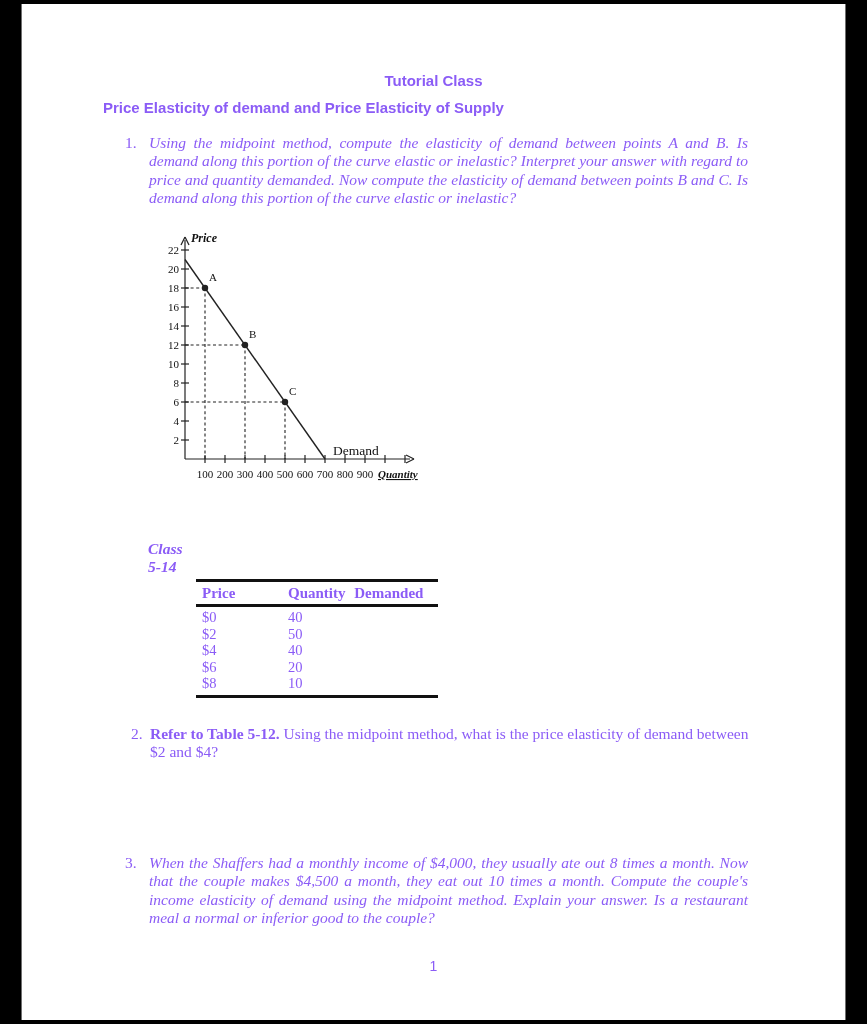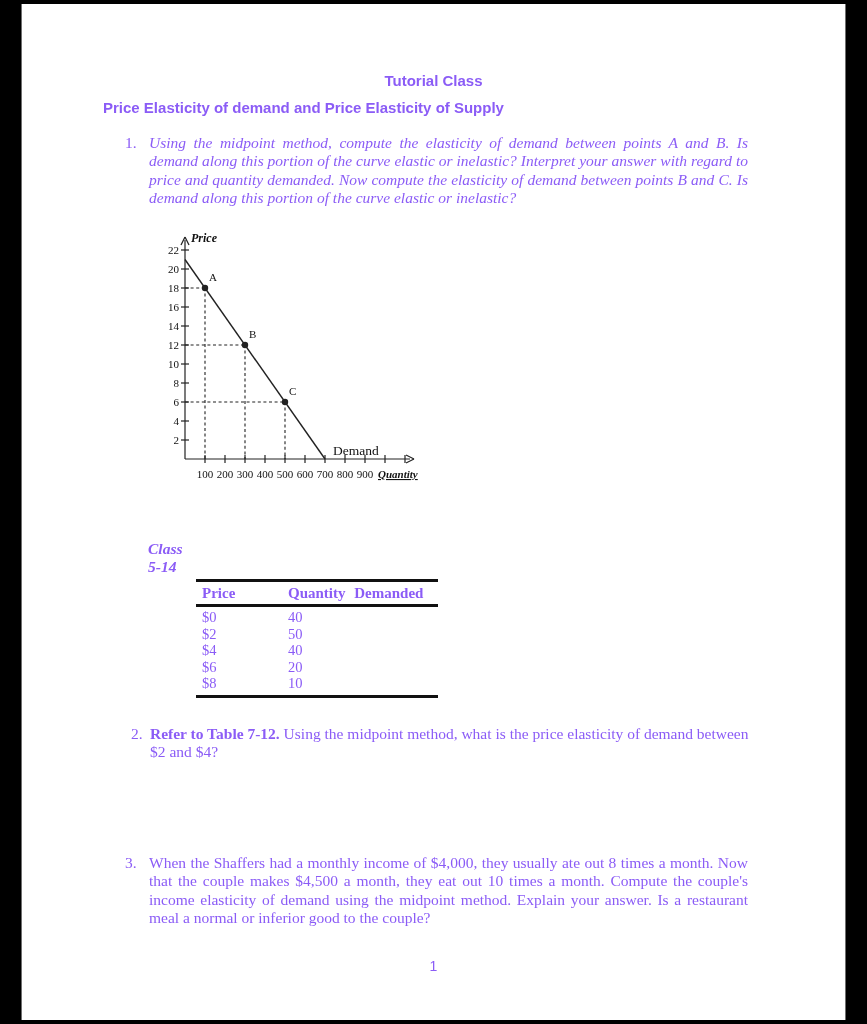--- a/index.html
+++ b/index.html
@@ -12,21 +12,21 @@
   .doc-title { position:absolute; top:68px; left:0; width:100%; text-align:center;
                font-family:"Liberation Sans", sans-serif; font-weight:700; font-size:15px; }
   .doc-subtitle { position:absolute; top:95px; left:81px;
                   font-family:"Liberation Sans", sans-serif; font-weight:700; font-size:15px; }
 
   .question { position:absolute; display:flex; font-size:15.5px; line-height:18.4px; }
   .q-num { flex:0 0 auto; }
   .q-text { text-align:justify; }
   #q1 { top:130px; left:103px; } #q1 .q-num { width:24px; } #q1 .q-text { width:599px;font-style:italic; }
   #q2 { top:721px; left:109px; } #q2 .q-num { width:19px; } #q2 .q-text { width:599px; text-align:left; }
-  #q3 { top:850px; left:103px; } #q3 .q-num { width:24px; } #q3 .q-text { width:599px; }
+  #q3 { top:850px; left:103px; } #q3 .q-num { width:24px; } #q3 .q-text { width:599px;font-style:italic; }
   .bold { font-weight:700; }
 
   #chart-wrap { position:absolute; left:138px; top:220px; width:272px; height:266px; }
 
   .table-label { position:absolute; left:126px; top:536px; font-weight:700; font-style:italic;
                  font-size:15.5px; line-height:17.5px; }
 
   #demand-table { position:absolute; left:174px; top:575px; width:242px;
                   border-top:3px solid #111; border-bottom:3px solid #111; }
   .t-header { display:flex; border-bottom:3px solid #111; padding:3px 0 2px 0;
@@ -153,21 +153,21 @@
         </div>
         <div class="t-row">
           <div class="t-col1">$8</div>
           <div class="t-col2">10</div>
         </div>
       </div>
     </div>
 
     <div class="question" id="q2">
       <div class="q-num">2.</div>
-      <div class="q-text"><span class="bold">Refer to Table 7-12.</span><span> Using the midpoint method, what is the price elasticity of demand between $2 and $4?</span></div>
+      <div class="q-text"><span class="bold">Refer to Table 5-12.</span><span> Using the midpoint method, what is the price elasticity of demand between $2 and $4?</span></div>
     </div>
 
     <div class="question" id="q3">
       <div class="q-num">3.</div>
       <div class="q-text">When the Shaffers had a monthly income of $4,000, they usually ate out 8 times a month. Now that the couple makes $4,500 a month, they eat out 10 times a month. Compute the couple's income elasticity of demand using the midpoint method. Explain your answer. Is a restaurant meal a normal or inferior good to the couple?</div>
     </div>
 
     <div class="page-number">1</div>
 
   </div>

